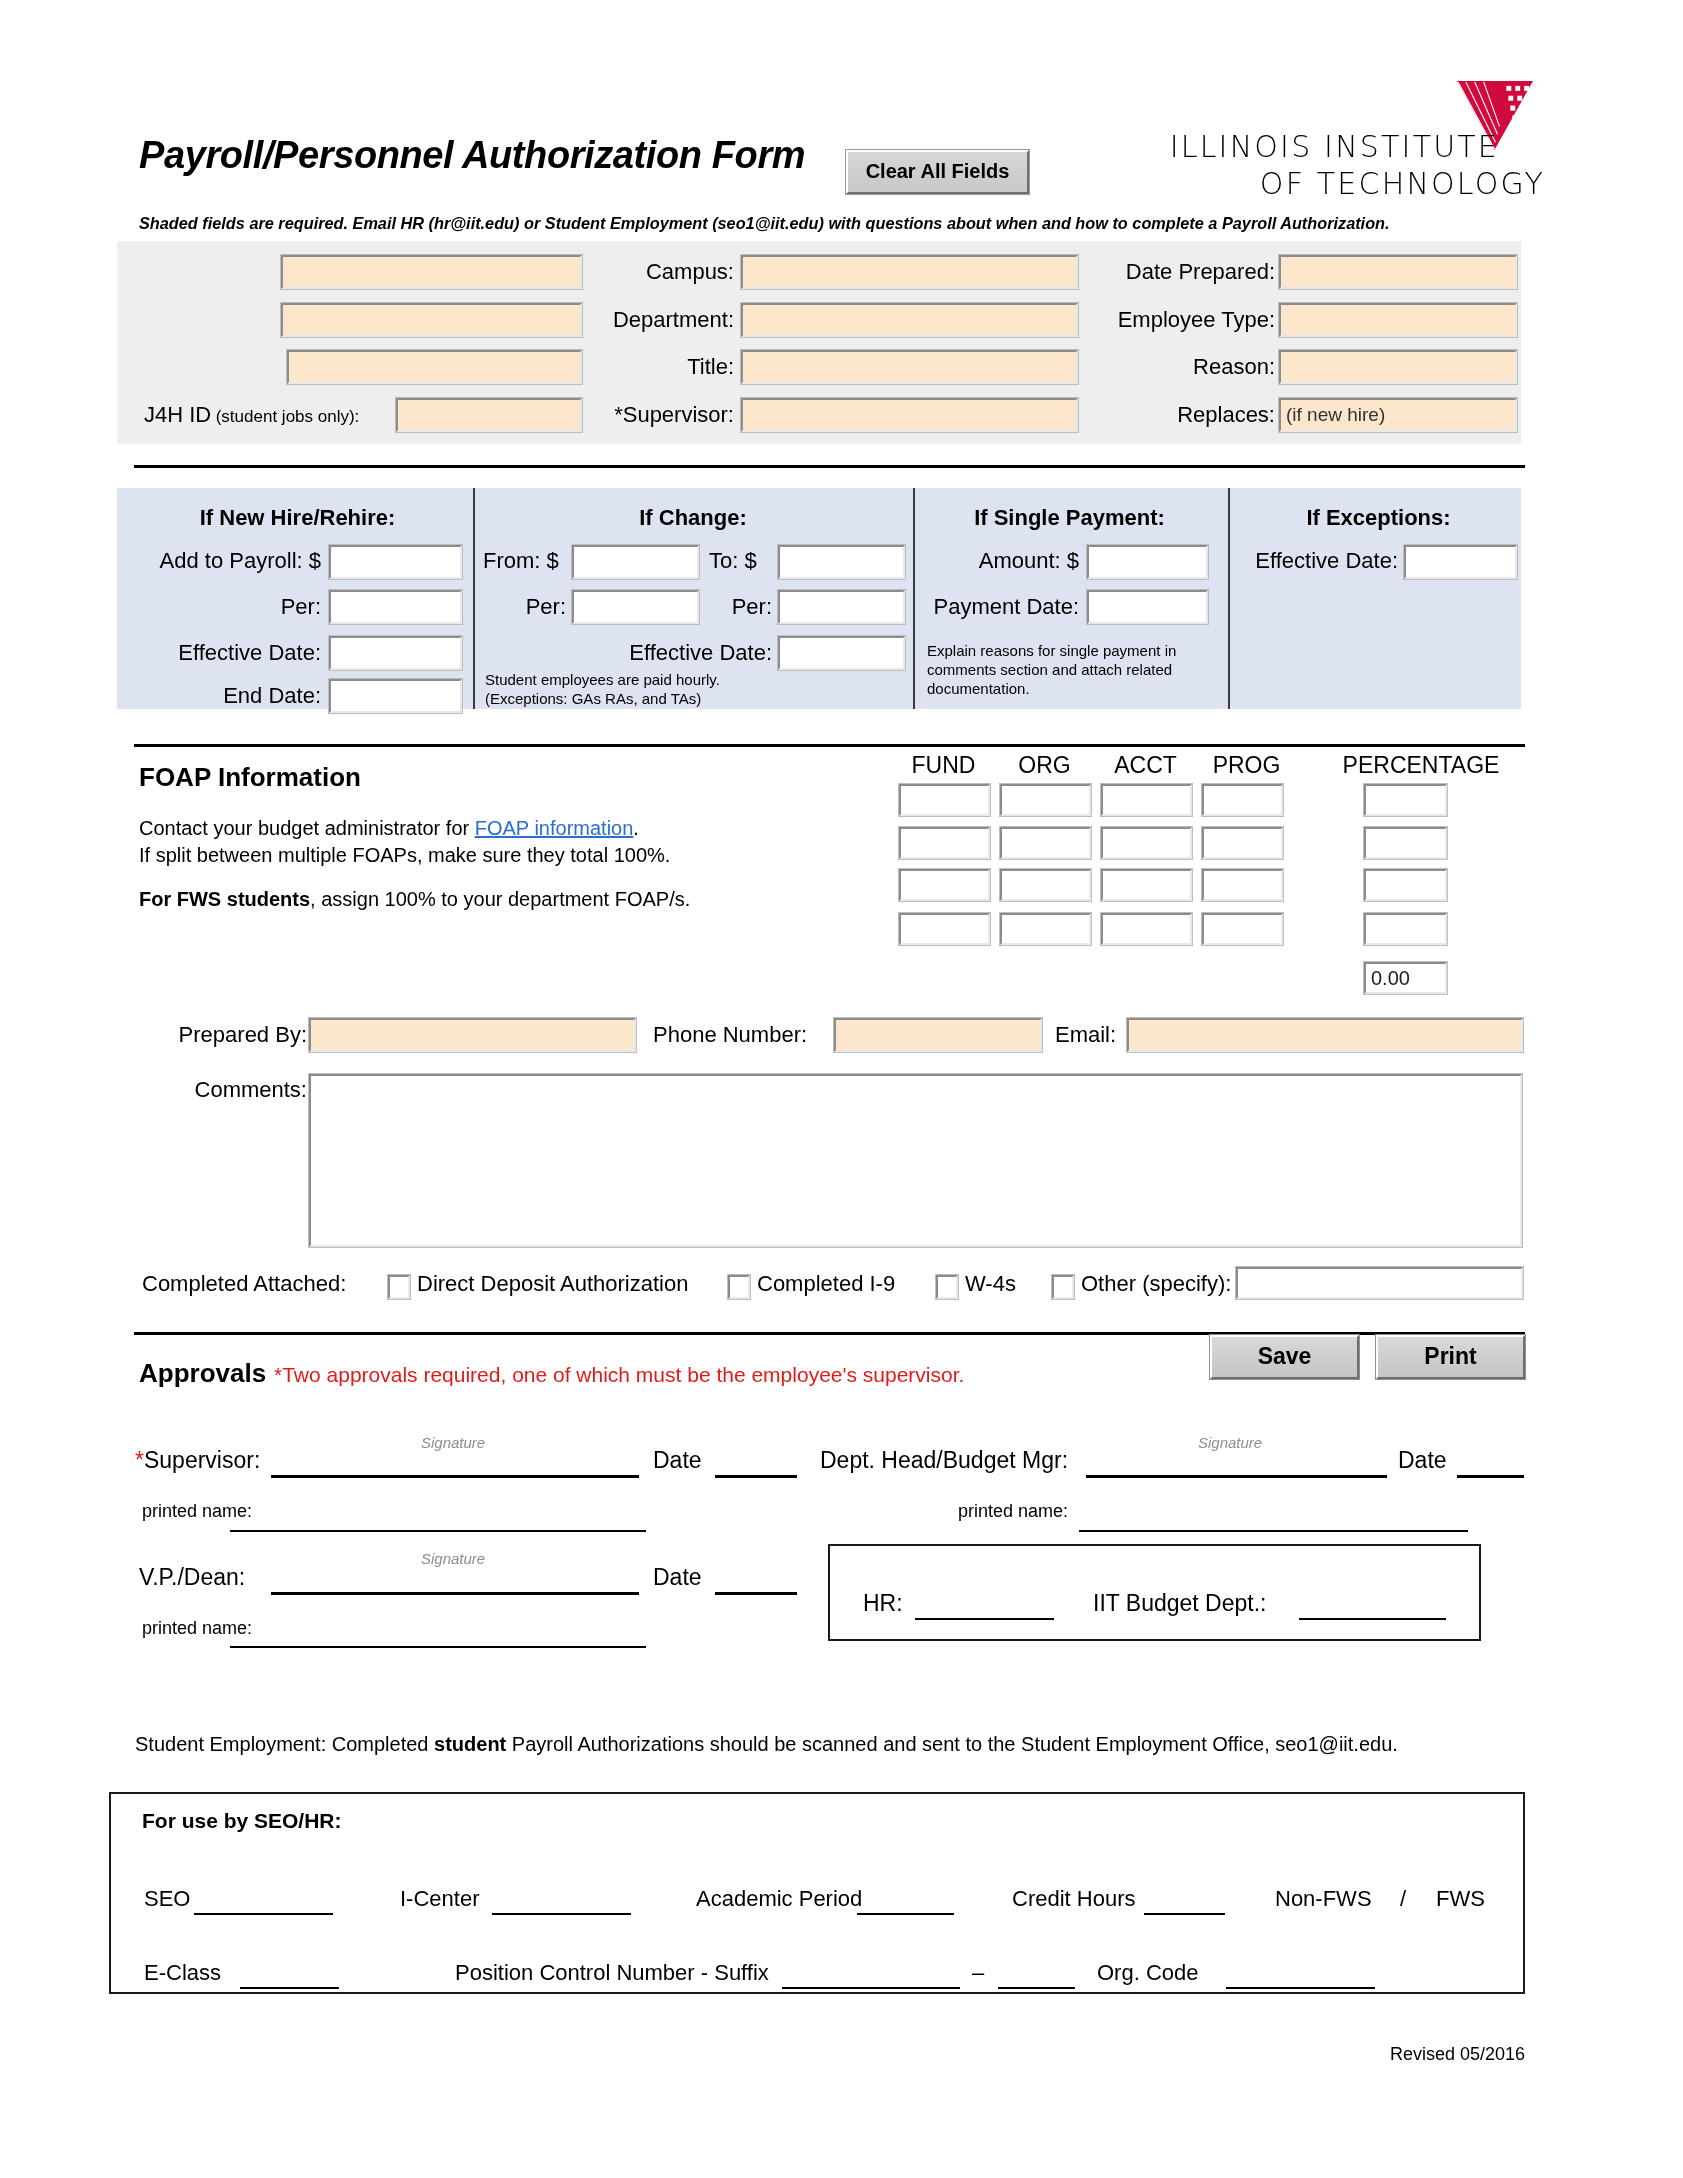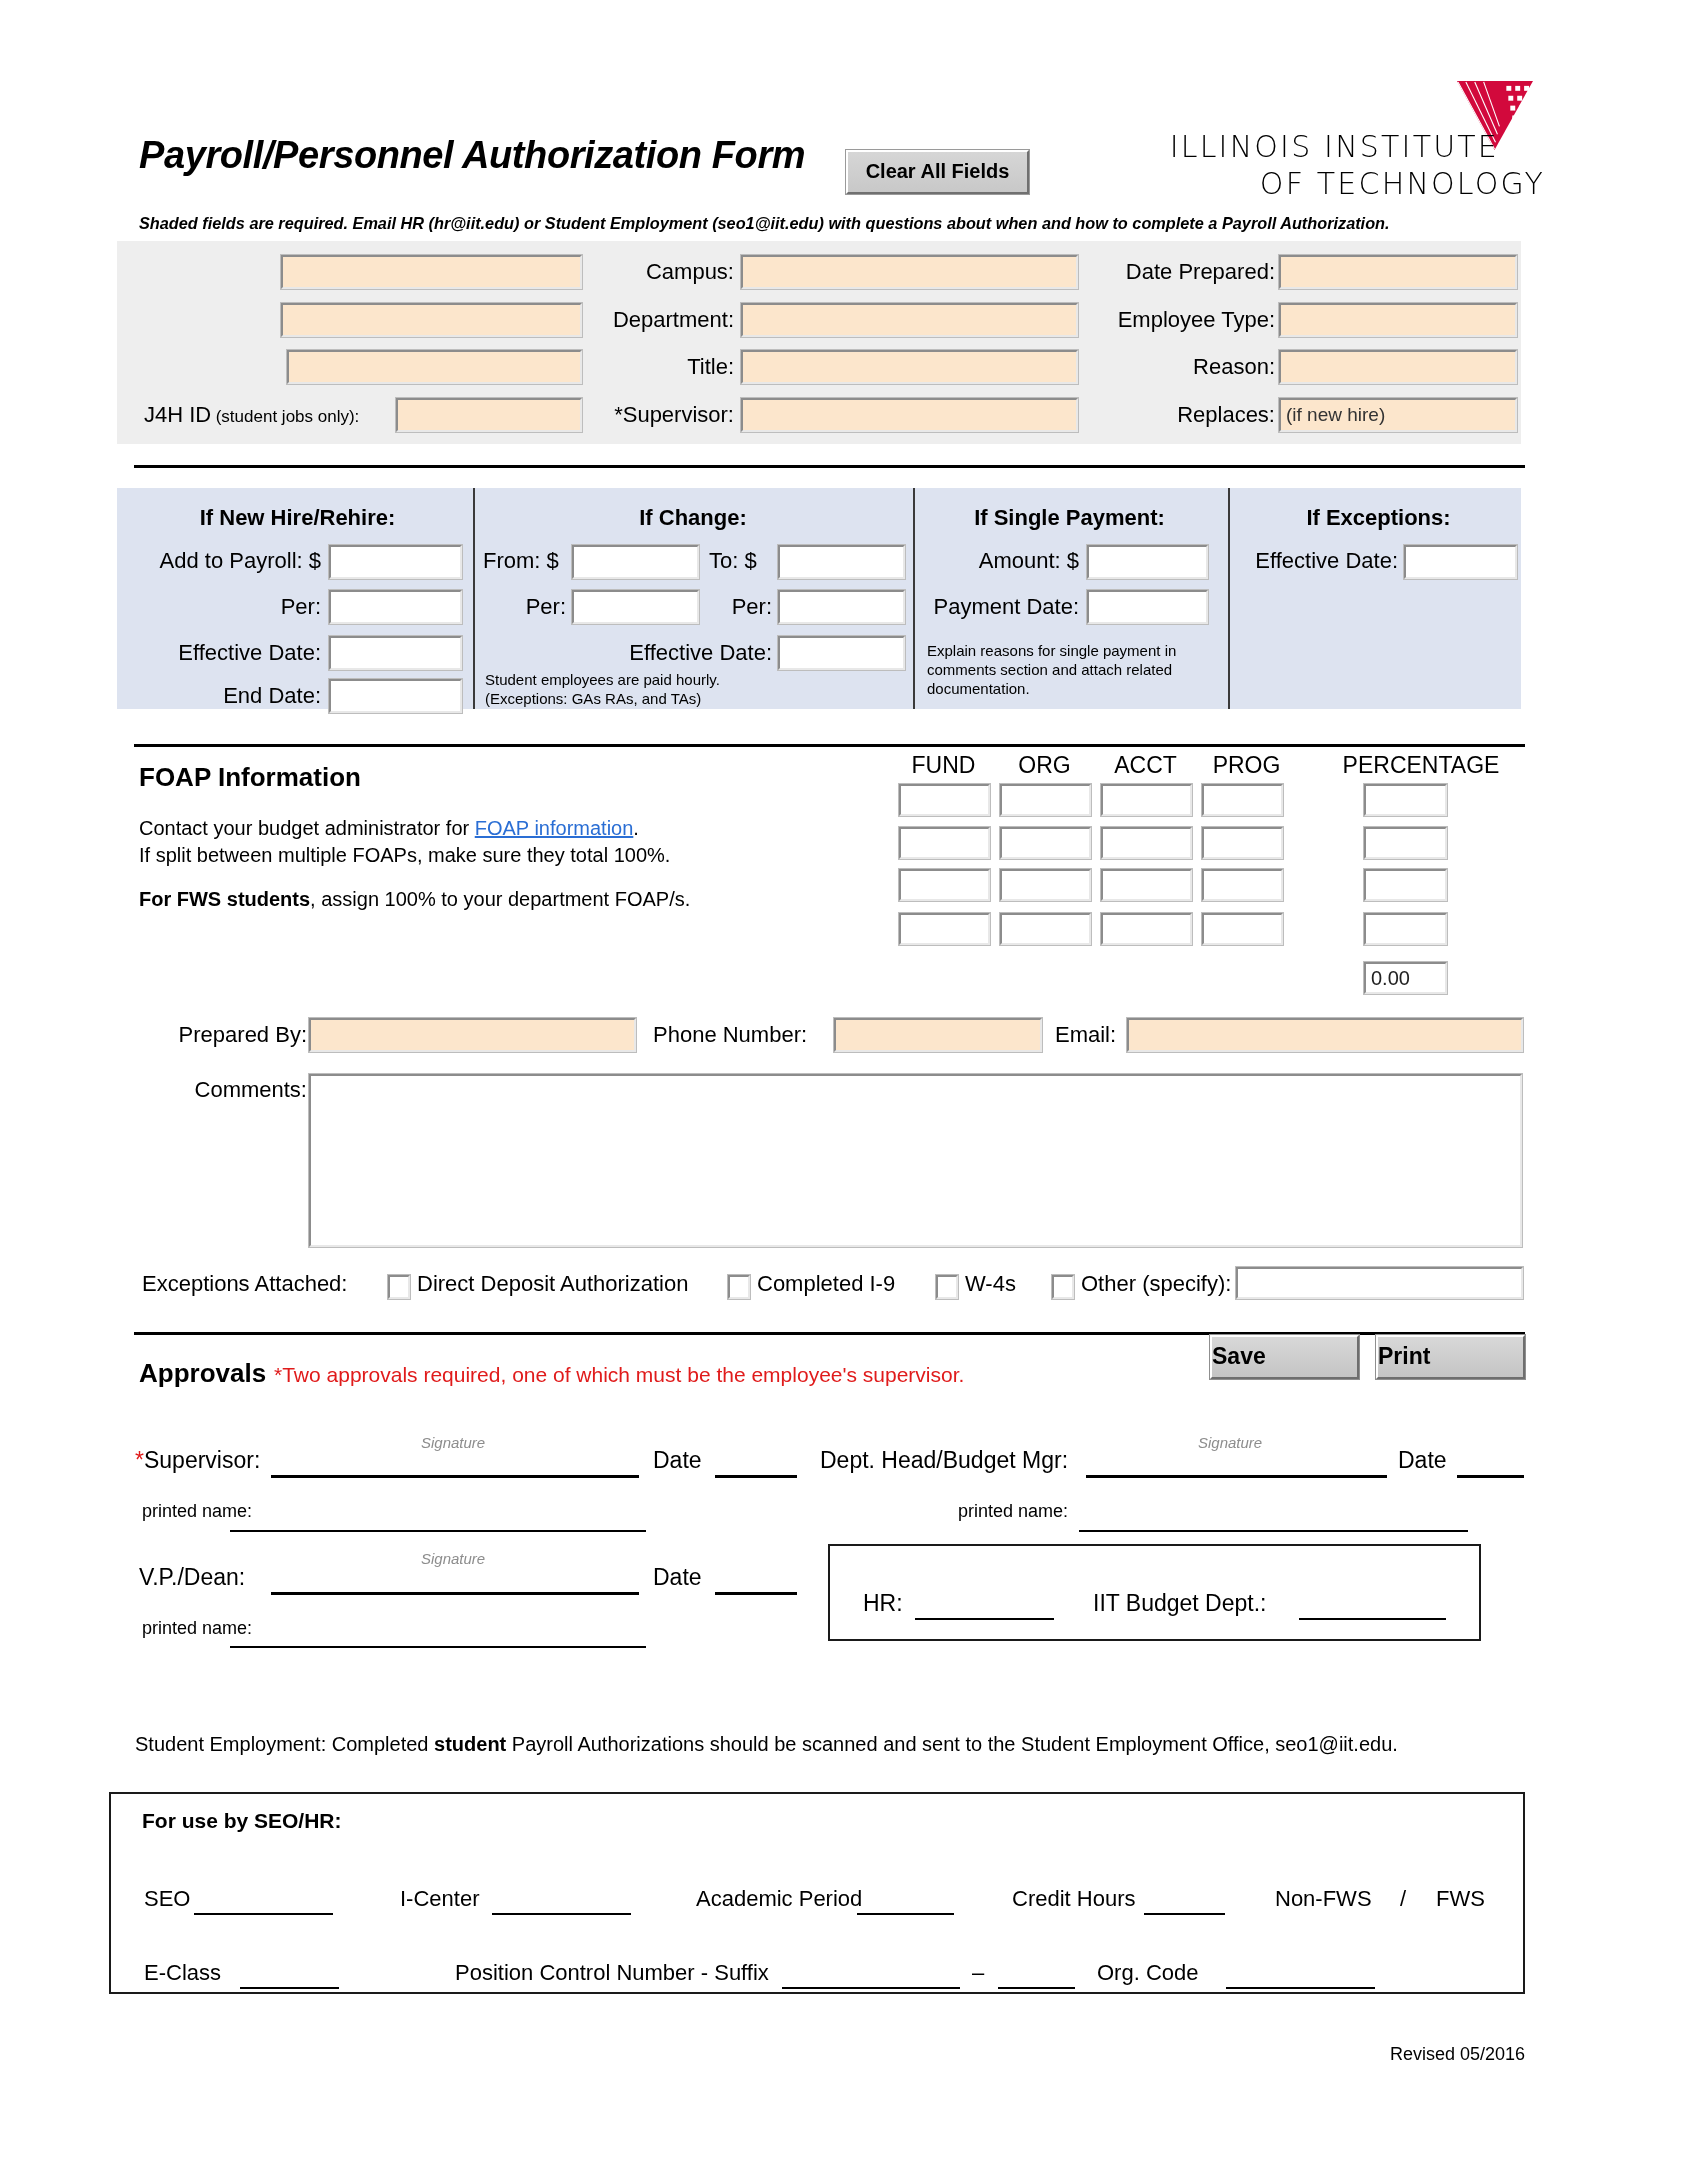--- a/index.html
+++ b/index.html
@@ -116,21 +116,21 @@
     outline:1px solid #bdbdbd;
     vertical-align: middle; margin-right: 7px;
   }
 
   
   .btn {
     position:absolute; height:44px; width:149px;
     background: linear-gradient(#d8d8d8,#c4c4c4);
     border:2px solid; border-color:#ffffff #6e6e6e #6e6e6e #ffffff;
     outline:1px solid #8f8f8f;
-    font-size:23px; font-weight:bold; line-height:38px;
+    font-size:23px; font-weight:bold; text-align:center; line-height:38px;
     cursor:pointer;
   }
 
   
   .red { color:#e01b1b; }
   .sigline { position:absolute; height:3px; background:#000; }
   .thinline { position:absolute; height:2px; background:#000; }
   .siglabel {
     position:absolute; font-size:15px; font-style:italic; color:#8d8d8d;
     font-family:"Liberation Sans", sans-serif;
@@ -336,21 +336,21 @@
 
   <div class="row-abs" style="left:653px; top:1022px;"><span class="lbl">Phone Number:</span></div>
   <div class="fld" style="position:absolute; left:834px; top:1018px; width:208px;"></div>
 
   <div class="row-abs" style="left:1055px; top:1022px;"><span class="lbl">Email:</span></div>
   <div class="fld" style="position:absolute; left:1127px; top:1018px; width:396px;"></div>
 
   <div class="row-abs" style="left:149px; top:1077px; width:158px; text-align:right;"><span class="lbl">Comments:</span></div>
   <div class="comments-box"></div>
 
-  <div class="row-abs" style="left:142px; top:1271px;"><span class="lbl">Exceptions Attached:</span></div>
+  <div class="row-abs" style="left:142px; top:1271px;"><span class="lbl">Completed Attached:</span></div>
 
   <div class="row-abs" style="left:388px; top:1271px;">
     <span class="cbox"></span><span class="lbl">Direct Deposit Authorization</span>
   </div>
   <div class="row-abs" style="left:728px; top:1271px;">
     <span class="cbox"></span><span class="lbl">Completed I-9</span>
   </div>
   <div class="row-abs" style="left:936px; top:1271px;">
     <span class="cbox"></span><span class="lbl">W-4s</span>
   </div>

